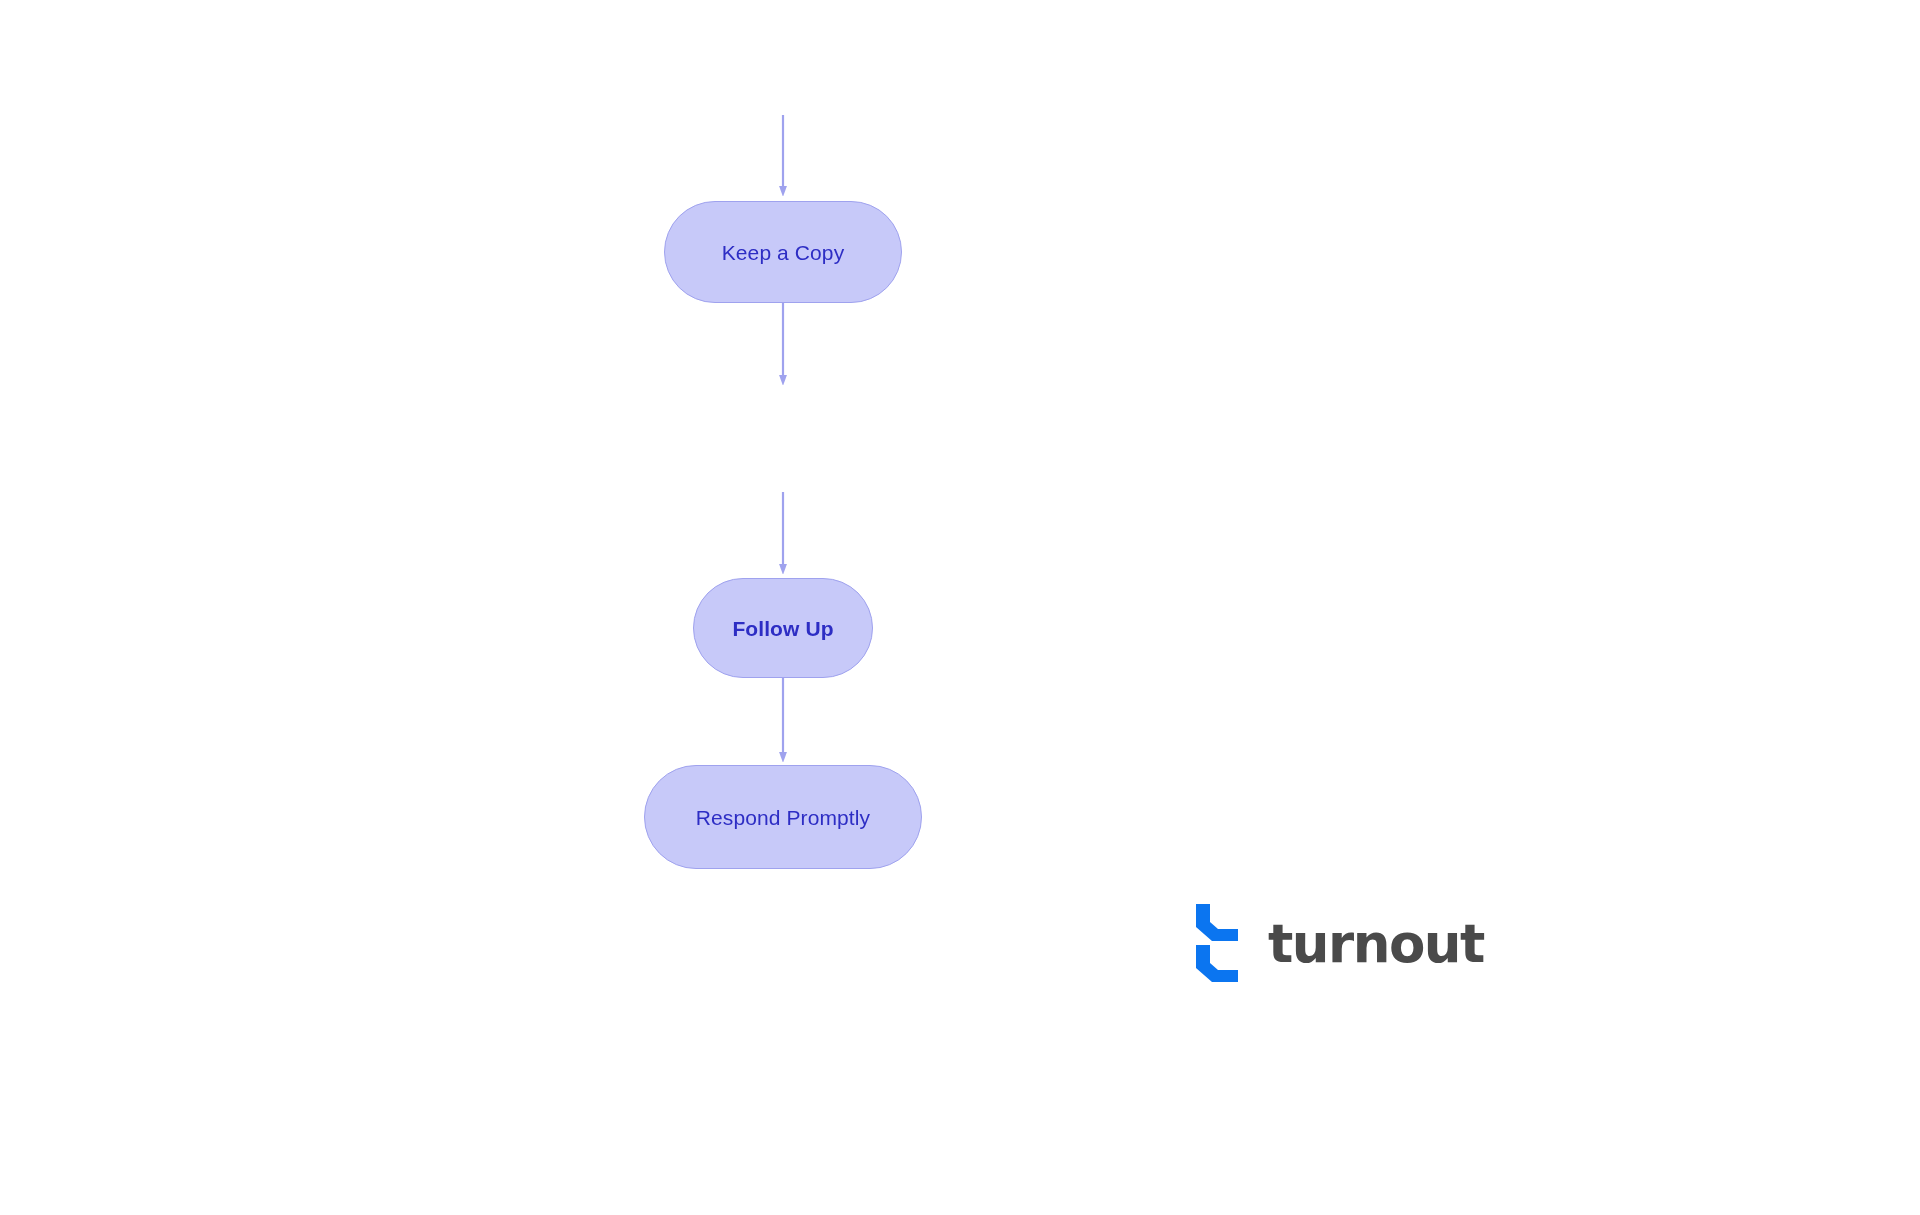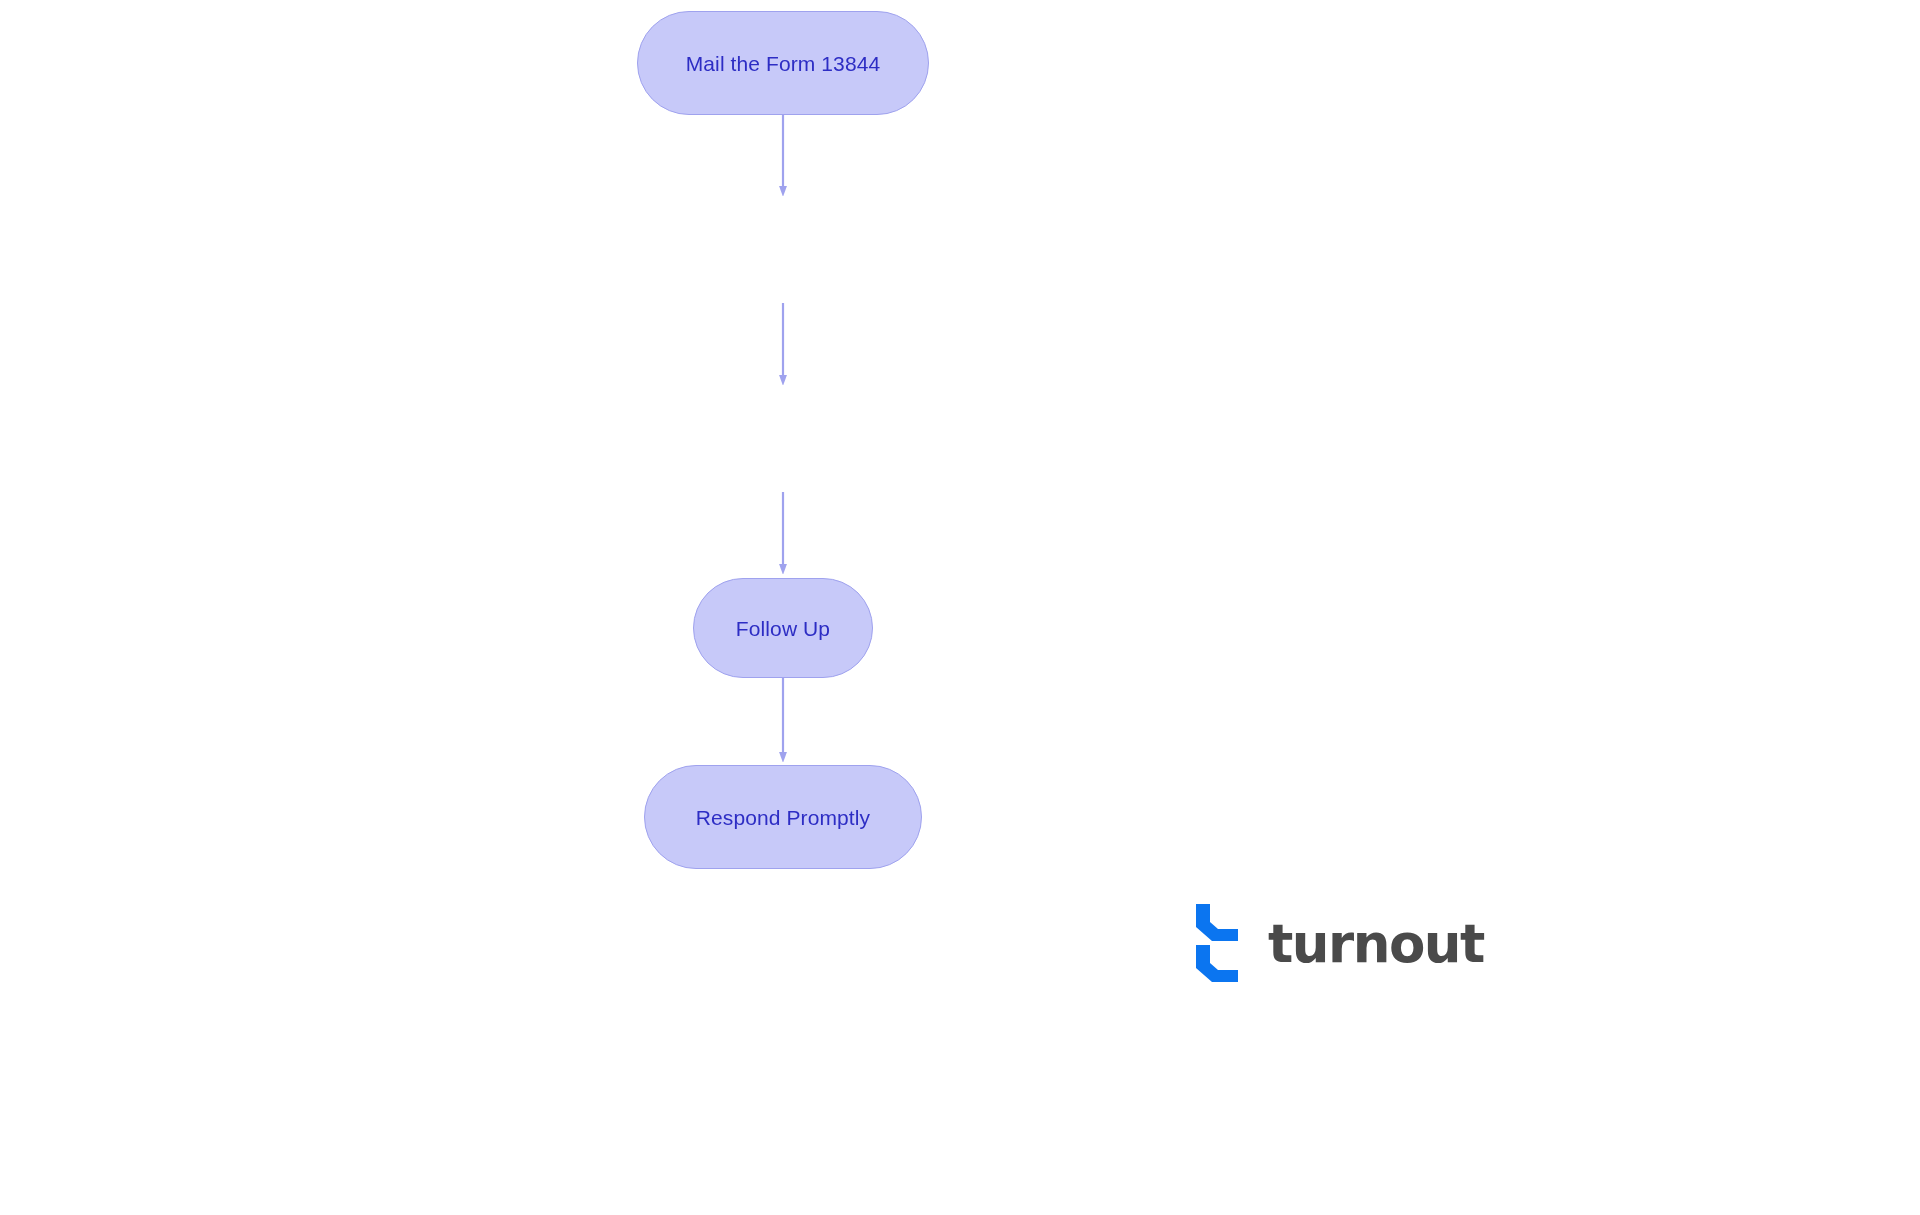--- a/index.html
+++ b/index.html
@@ -106,27 +106,27 @@
         </marker>
       </defs>
       <g stroke="#9fa2ee" stroke-width="2.2" fill="none" marker-end="url(#arrowhead)">
         <line x1="783" y1="115" x2="783" y2="192"></line>
         <line x1="783" y1="303" x2="783" y2="381"></line>
         <line x1="783" y1="492" x2="783" y2="570"></line>
         <line x1="783" y1="678" x2="783" y2="758"></line>
       </g>
     </svg>
 
-    <div class="node" style="left:783px; top:11px; width:292px; height:104px;">
-      <span class="node-label">Mail the Form 13844</span>
+
+    <div class="node" style="left:783px; top:201px; width:238px; height:102px;">
+      <span class="node-label">Keep a Copy</span>
     </div>
 
 
-
-    <div class="node" style="left:783px; top:578px; width:180px; height:100px;">
+    <div class="node" style="left:783px; top:578px; width:180px; height:100px;font-weight:bold;">
       <span class="node-label">Follow Up</span>
     </div>
 
     <div class="node" style="left:783px; top:765px; width:278px; height:104px;">
       <span class="node-label">Respond Promptly</span>
     </div>
 
   </div>
 
   <div class="brand-logo">

